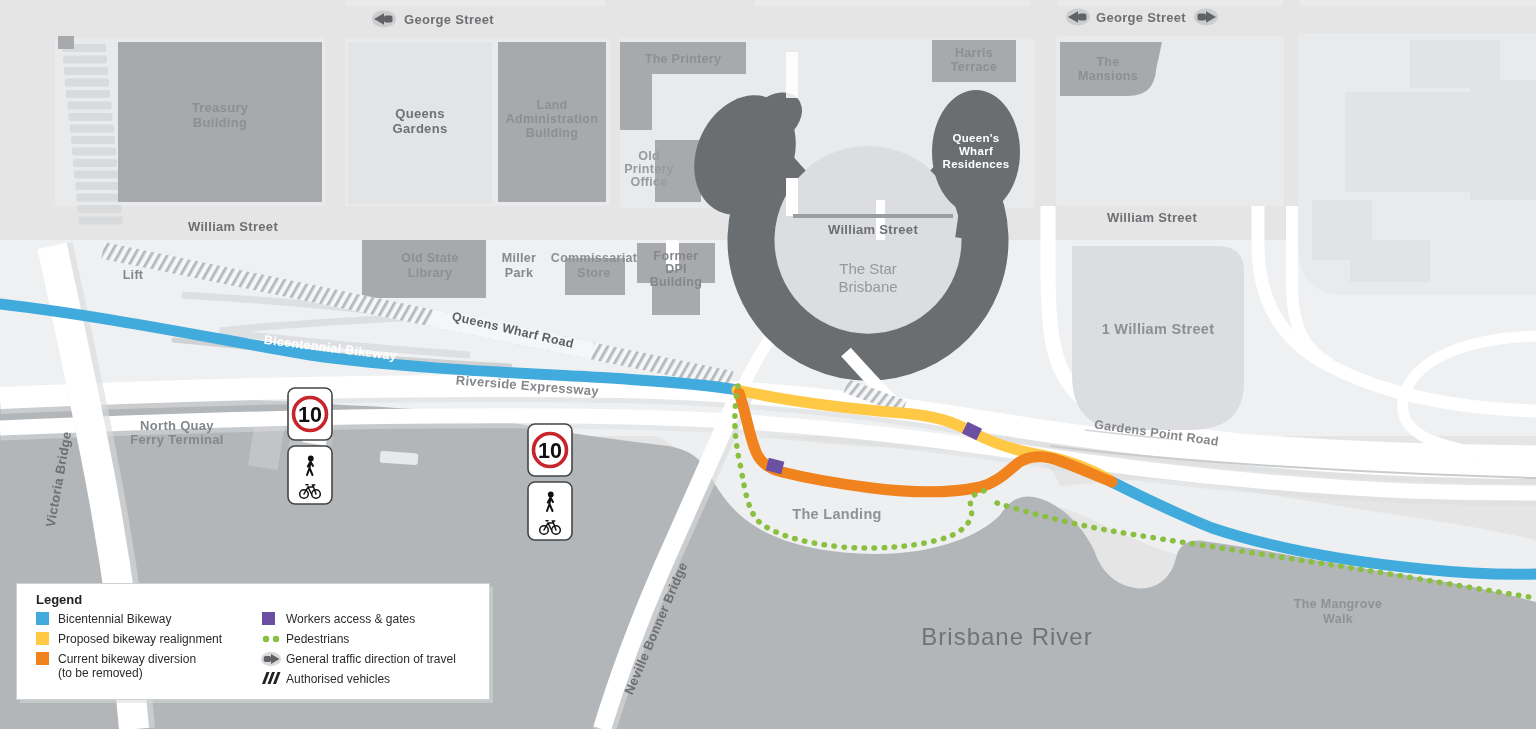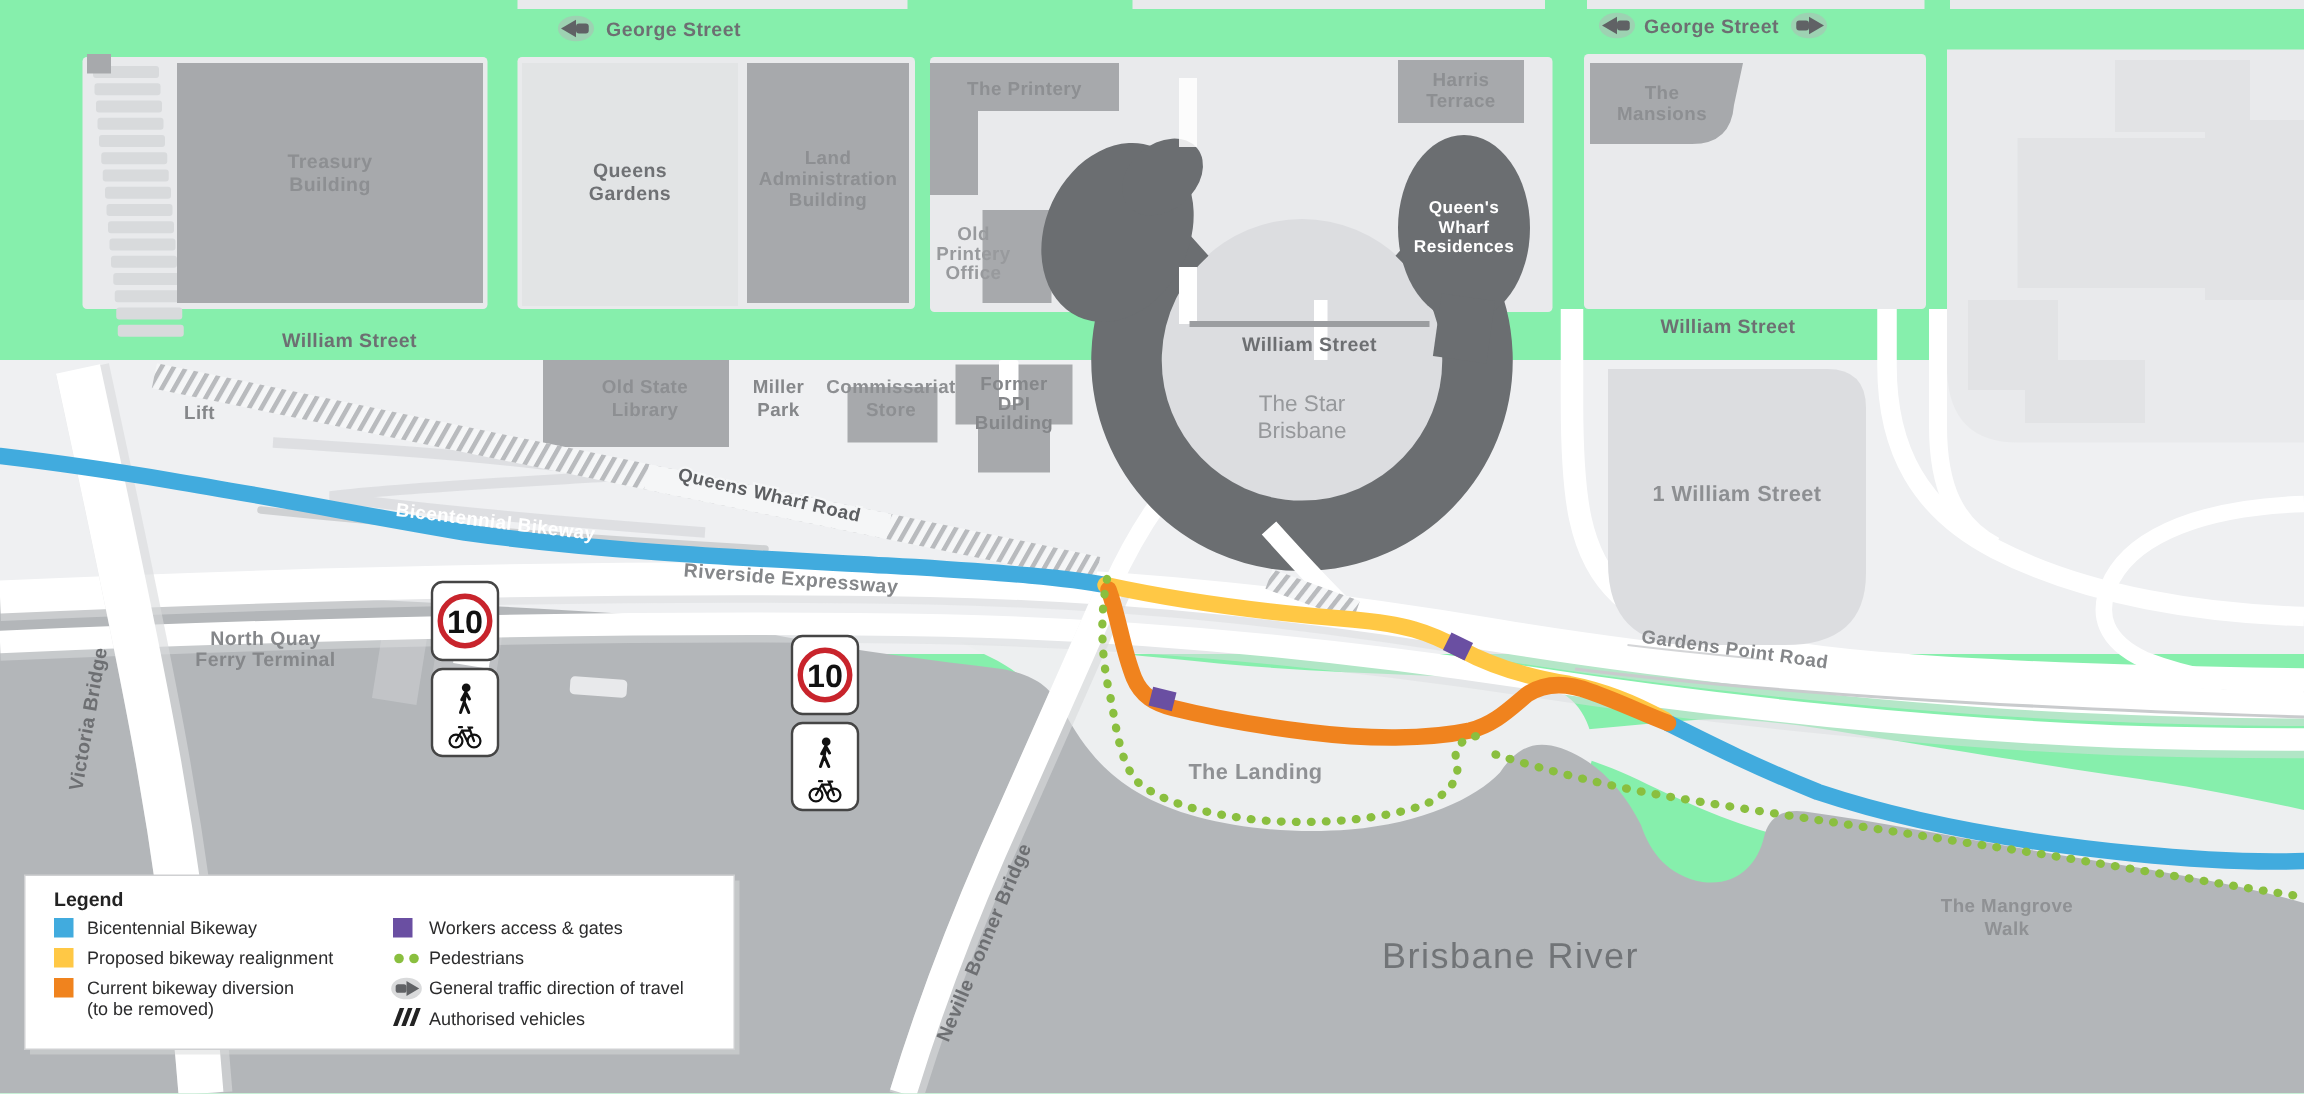--- a/index.html
+++ b/index.html
@@ -1,16 +1,16 @@
 <!DOCTYPE html>
 <html><head>
 <meta charset="utf-8">
 <style>
   html,body{margin:0;padding:0;background:#ffffff;}
-  .stage{position:relative;width:1536px;height:729px;background:#86efac;overflow:hidden;}
+  .stage{position:relative;width:1536px;height:729px;background:#e5e5e5;overflow:hidden;}
   svg{display:block;}
   text{font-family:"Liberation Sans",sans-serif;}
   .lb{font-weight:bold;text-anchor:middle;letter-spacing:.3px;}
   .s11{font-size:11.5px}.s12{font-size:12.5px}.s13{font-size:13px}.s14{font-size:14.5px}.s15{font-size:15px}.s24{font-size:24px}
   .c-dark{fill:#8d8f92}.c-med{fill:#85878a}.c-street{fill:#6d6f72}.c-white{fill:#ffffff}
   .c-land{fill:#8f9194}.c-river{fill:#717477}.c-star{fill:#96989b}.c-qg{fill:#6f7174}.c-qwr{fill:#5d5f62}
   .outline{stroke:#f5f6f7;stroke-width:3px;paint-order:stroke;}
   .lg-title{font-size:13px;font-weight:bold;fill:#232323;text-anchor:start;}
   .lg-item{font-size:12px;fill:#2b2b2c;text-anchor:start;}
 </style>

